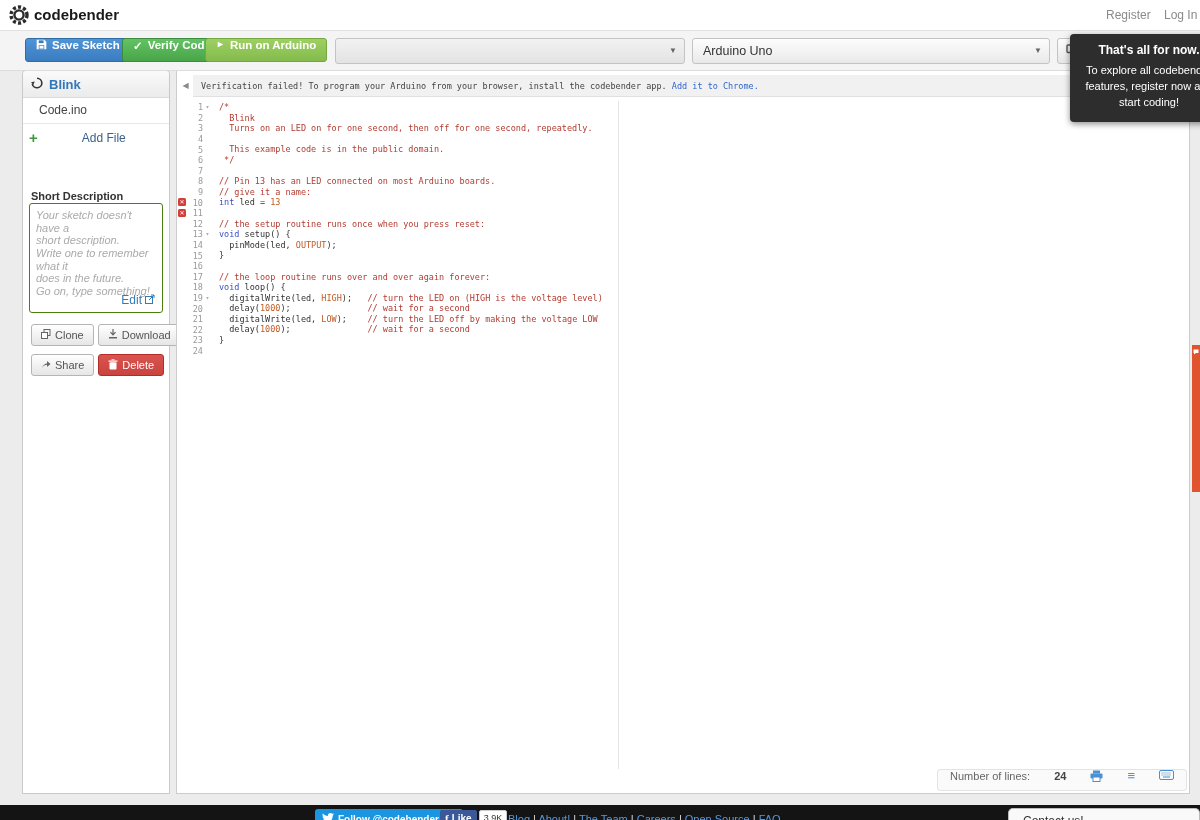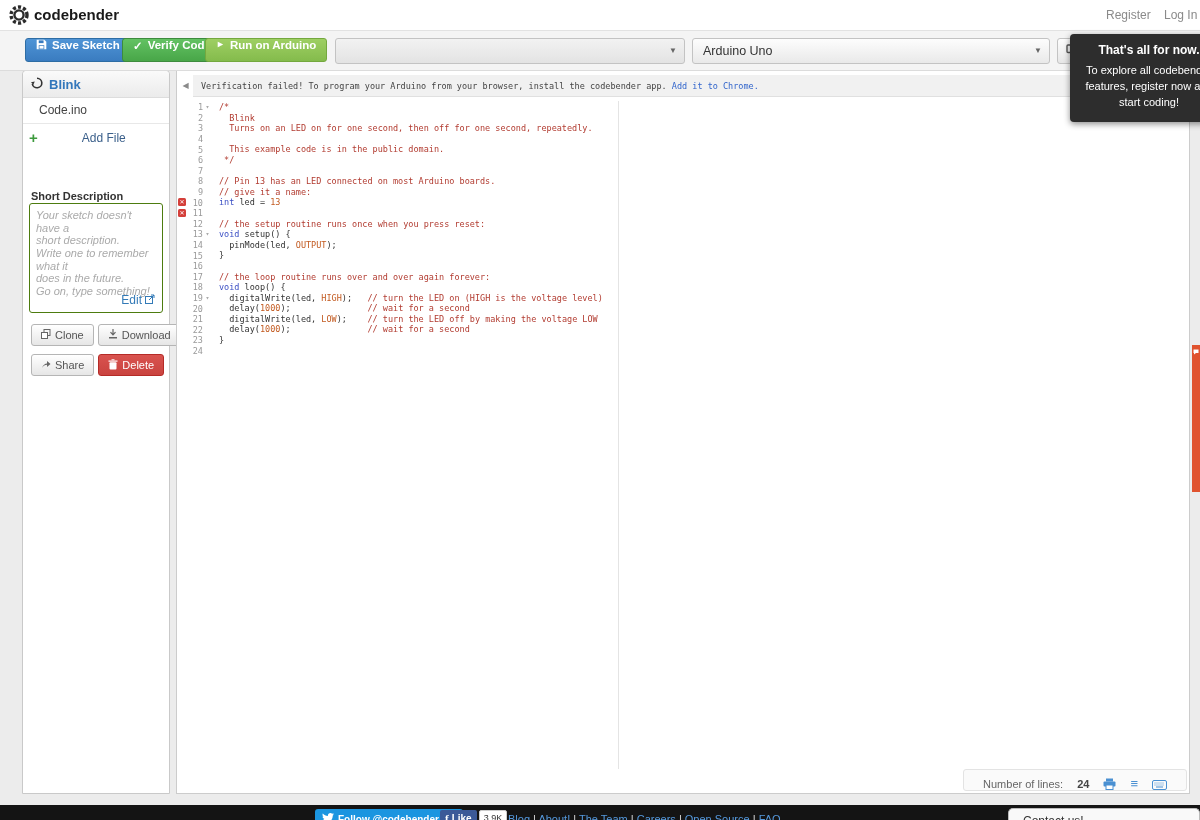--- a/index.html
+++ b/index.html
@@ -79,22 +79,22 @@
   .g-line .fold{display:inline-block;width:9px;text-align:center;font-size:6.5px;color:#aaa;cursor:pointer;}
   .g-line .err{position:absolute;left:1px;top:1px;width:8px;height:8px;background:#d43f3a;border-radius:1.5px;
                color:#fff;font-size:6px;line-height:8px;text-align:center;font-family:"Liberation Sans",sans-serif;}
   .lines{position:absolute;left:42px;top:1px;right:0;}
   .c-line{height:10.6px;white-space:pre;font-family:"DejaVu Sans Mono",monospace;font-size:8.5px;line-height:10.6px;color:#333;cursor:text;}
   .tok-comment{color:#b23c31;}
   .tok-keyword{color:#3b4fc4;}
   .tok-constant{color:#c25a20;}
   .tok-number{color:#c25a20;}
   .tok-plain{color:#333;}
-  .status{position:absolute;right:2px;bottom:2px;height:20px;display:flex;align-items:flex-end;gap:14px;background:#fafafa;
-          border:1px solid #e3e3e3;border-radius:3px;padding:0 19px;font-size:11px;color:#666;}
+  .status{position:absolute;right:2px;bottom:2px;height:20px;display:flex;align-items:flex-start;gap:24px;background:#fafafa;
+          border:1px solid #e3e3e3;border-radius:3px;padding:0 12px;font-size:11px;color:#666;}
   .status b{color:#444;}
   .status .sicon{display:inline-flex;align-items:center;cursor:pointer;}
   .glyph-list{color:#4a90d2;font-weight:bold;font-size:13px;line-height:12px;cursor:pointer;}
 
   
   #feedback-tab{position:absolute;left:1192px;top:345px;width:8px;height:147px;background:#e0532f;z-index:60;cursor:pointer;}
   #feedback-tab svg{position:absolute;left:1px;top:4px;}
 
   
   #footer{position:absolute;left:0;top:805px;width:1200px;height:40px;background:#141414;z-index:30;}

